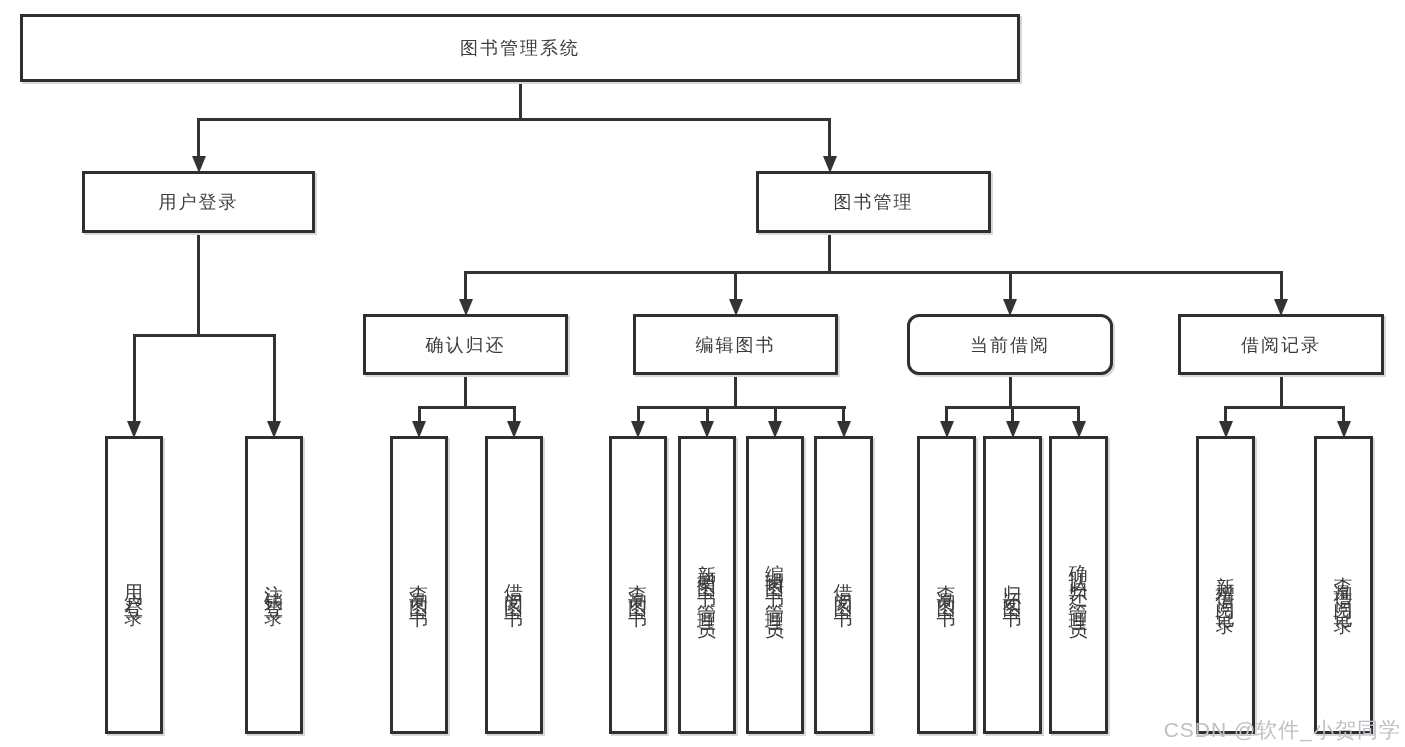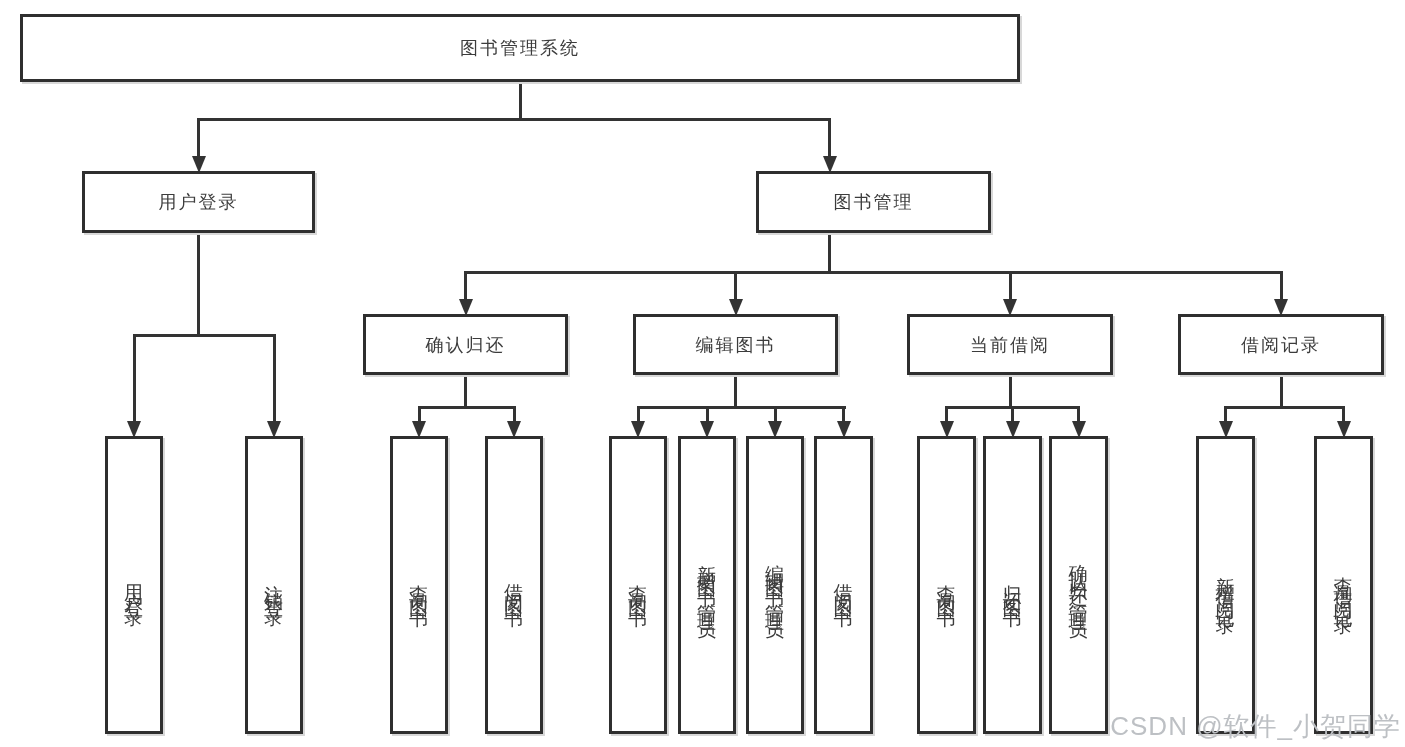--- a/index.html
+++ b/index.html
@@ -44,21 +44,21 @@
     width: 0;
     height: 0;
     border-left: 7px solid transparent;
     border-right: 7px solid transparent;
     border-top: 17px solid #333333;
   }
   .watermark {
     position: absolute;
     right: 4px;
     bottom: 3px;
-    font-size: 26px;
+    font-size: 21px;
     color: #bdc0c4;
     letter-spacing: 1px;
     z-index: 10;
     pointer-events: none;
   }
 </style>
 </head>
 <body>
 
 <div class="canvas">
@@ -125,21 +125,21 @@
       </div>
       <div class="node" style="left: 712px; top: 171px; width: 235px; height: 62px; margin-left: 44px;">
         <span>图书管理</span>
       </div>
       <div class="node" style="left: 363px; top: 314px; width: 205px; height: 61px;">
         <span>确认归还</span>
       </div>
       <div class="node" style="left: 633px; top: 314px; width: 205px; height: 61px;">
         <span>编辑图书</span>
       </div>
-      <div class="node" style="left: 907px; top: 314px; width: 206px; height: 61px;">
+      <div class="node" style="left: 907px; top: 314px; width: 206px; height: 61px; border-radius: 12px;">
         <span>当前借阅</span>
       </div>
       <div class="node" style="left: 1178px; top: 314px; width: 206px; height: 61px;">
         <span>借阅记录</span>
       </div>
       <div class="node vertical" style="left: 105px; top: 436px; width: 58px; height: 298px;">
         <span>用户登录</span>
       </div>
       <div class="node vertical" style="left: 245px; top: 436px; width: 58px; height: 298px;">
         <span>注销登录</span>

